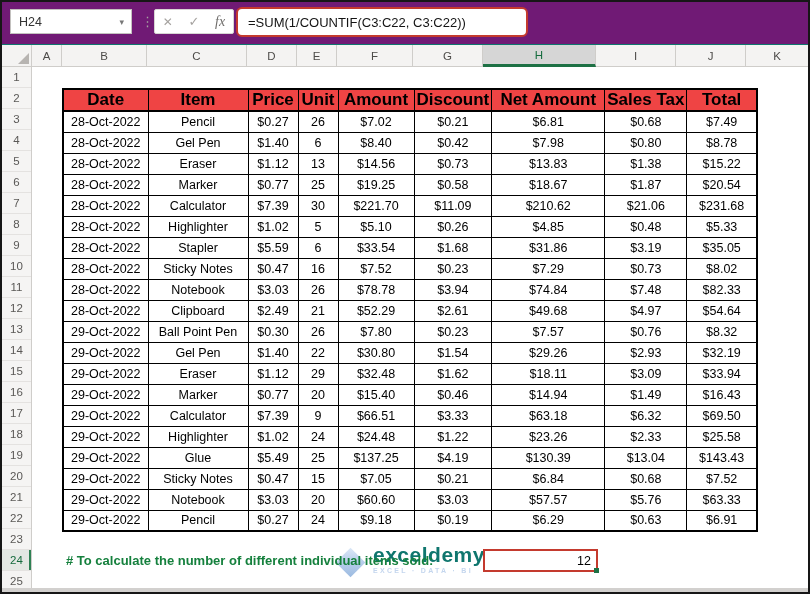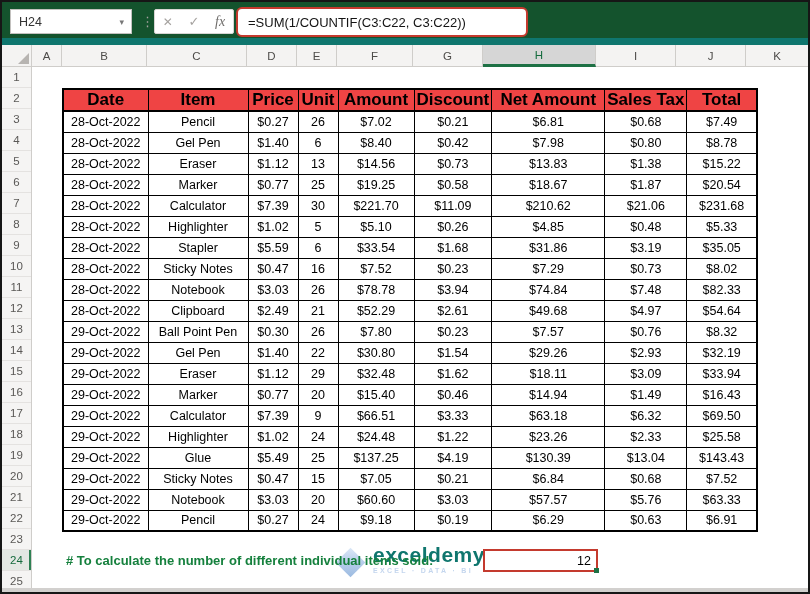--- a/index.html
+++ b/index.html
@@ -1,21 +1,21 @@
 <!DOCTYPE html>
 <html><head>
 <meta charset="utf-8">
 <style>
   * { margin:0; padding:0; box-sizing:border-box; }
   body { font-family:"Liberation Sans", sans-serif; background:#fff; }
 
   .screenshot { position:relative; width:810px; height:594px; border:2px solid #161616; background:#fff; overflow:hidden; }
 
   
-  .topbar { position:relative; height:43px; background:#14532d; border-bottom:7px solid #0f766e; }
+  .topbar { position:relative; height:43px; background:#701a75; border-bottom:1px solid #0f766e; }
   .namebox { position:absolute; left:8px; top:7px; width:122px; height:25px; background:#fff;
              border:1px solid #c3c1bf; display:flex; align-items:center; }
   .namebox .nb-text { flex:1; padding-left:8px; font-size:12.5px; color:#333; }
   .namebox .nb-caret { font-size:9px; color:#777; padding-right:7px; }
   .drag-dots { position:absolute; left:139px; top:13px; font-size:13px; color:#a6a3a0; line-height:1; letter-spacing:0; }
   .iconbox { position:absolute; left:152px; top:7px; width:80px; height:25px; background:#fff;
              border:1px solid #d7d5d3; border-radius:2px; display:flex; align-items:center; justify-content:space-around; }
   .ic-x { font-size:12px; color:#a5a29f; }
   .ic-check { font-size:13px; color:#a5a29f; }
   .ic-fx { font-family:"Liberation Serif", serif; font-style:italic; font-size:14px; color:#6f6d6b; }

